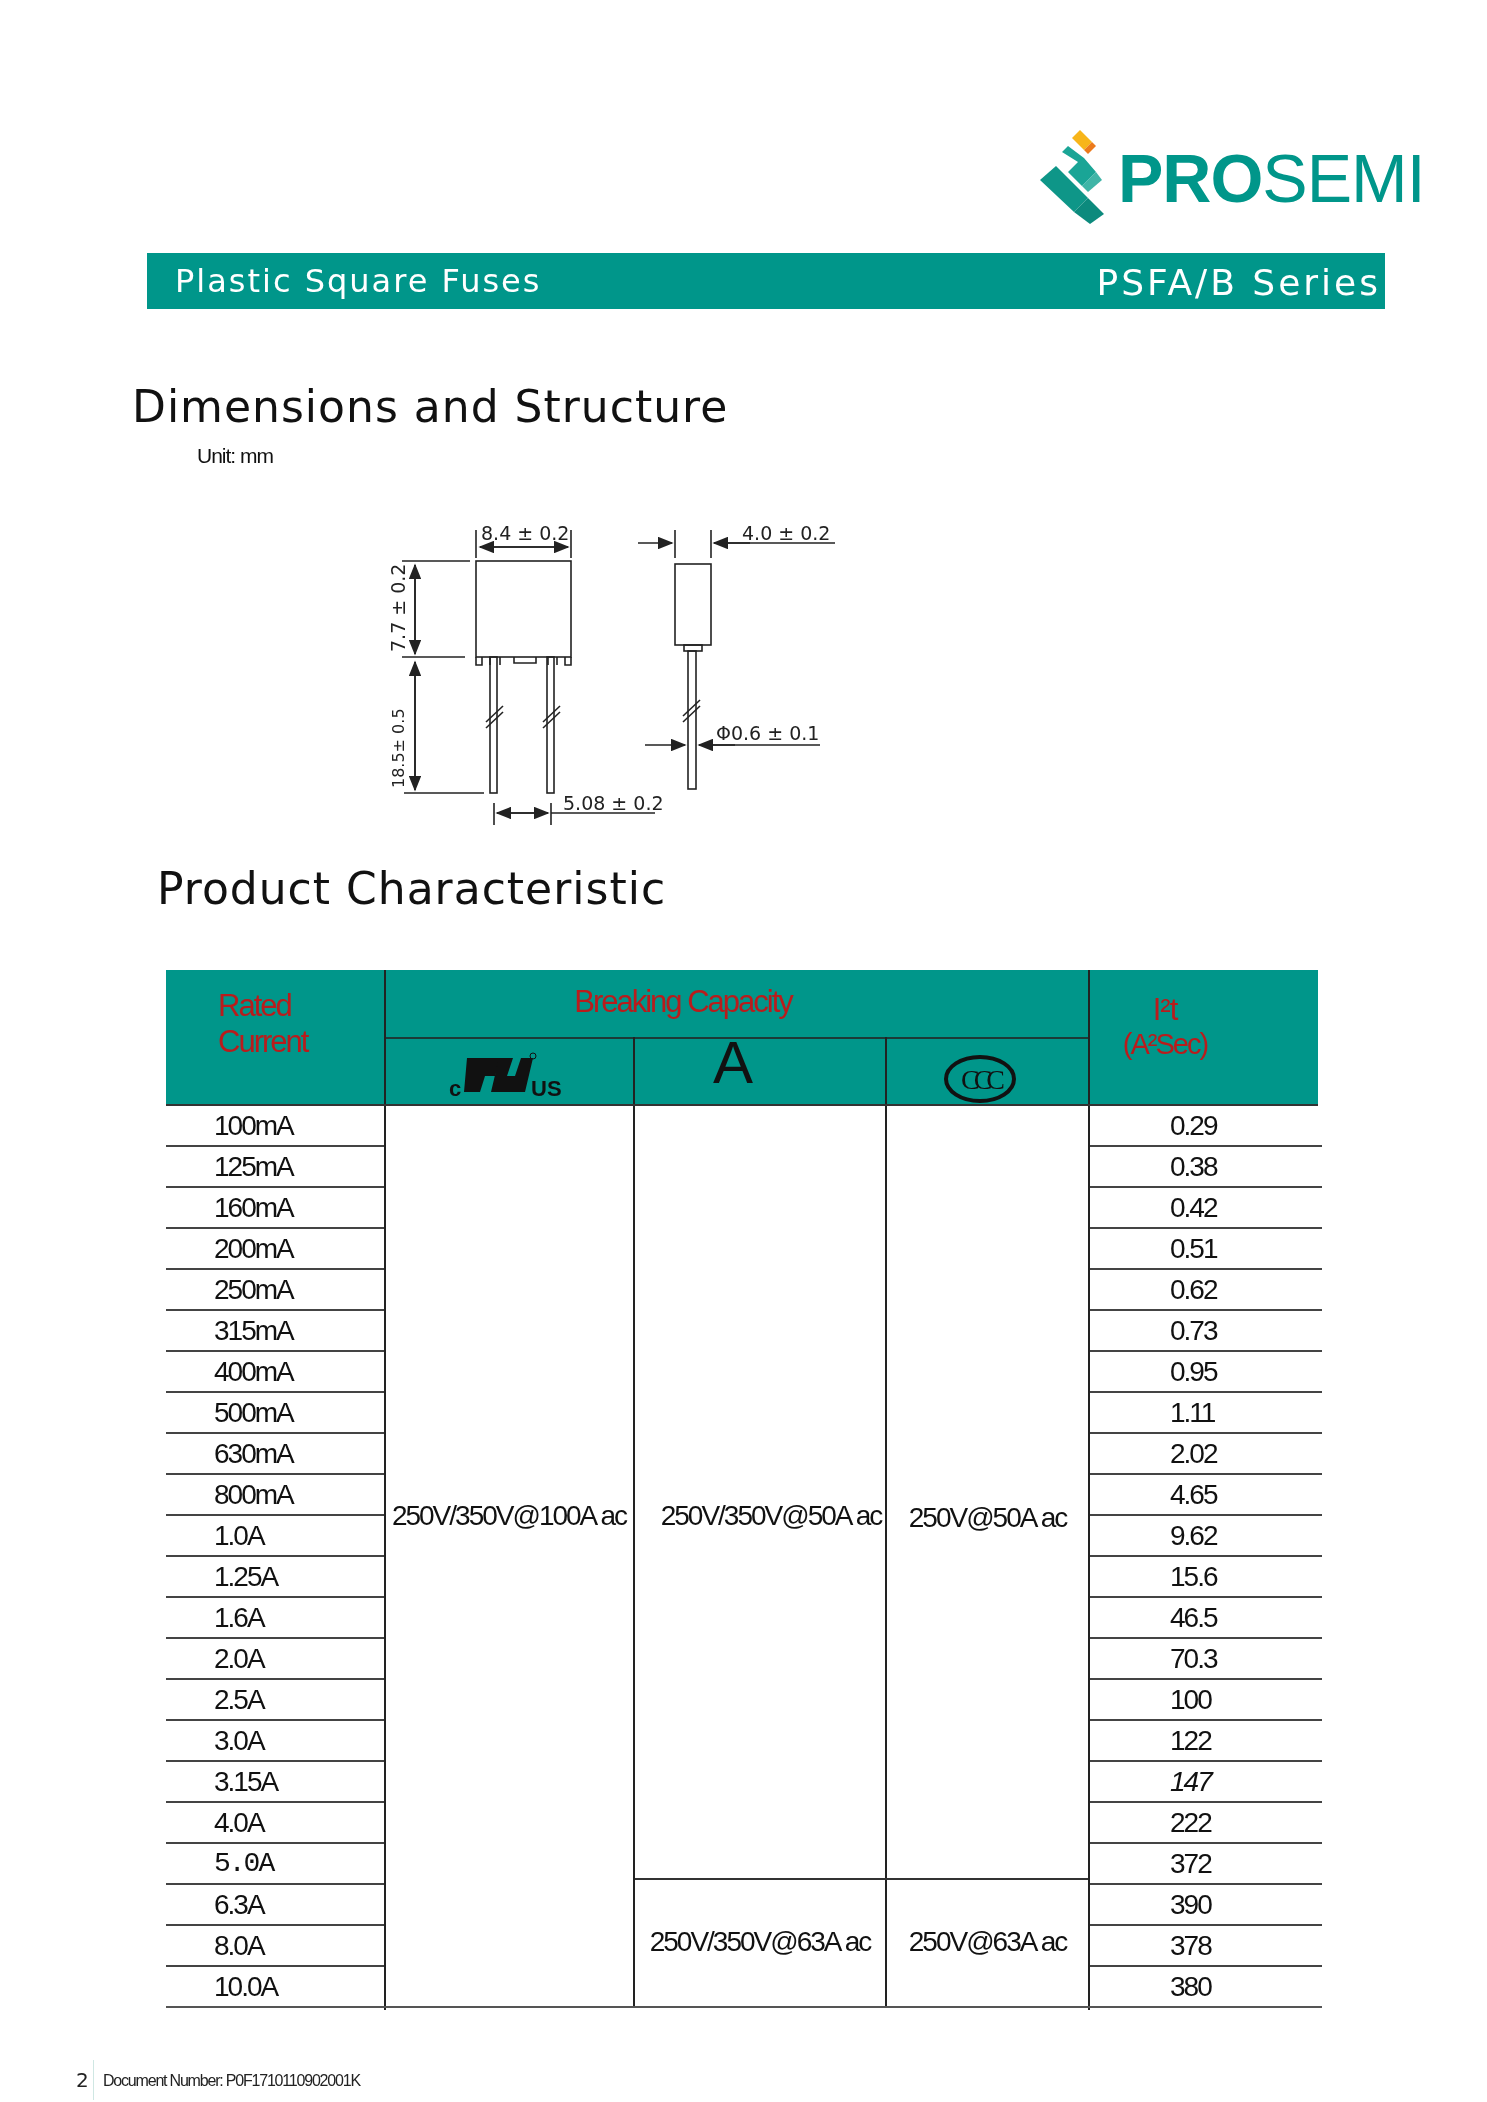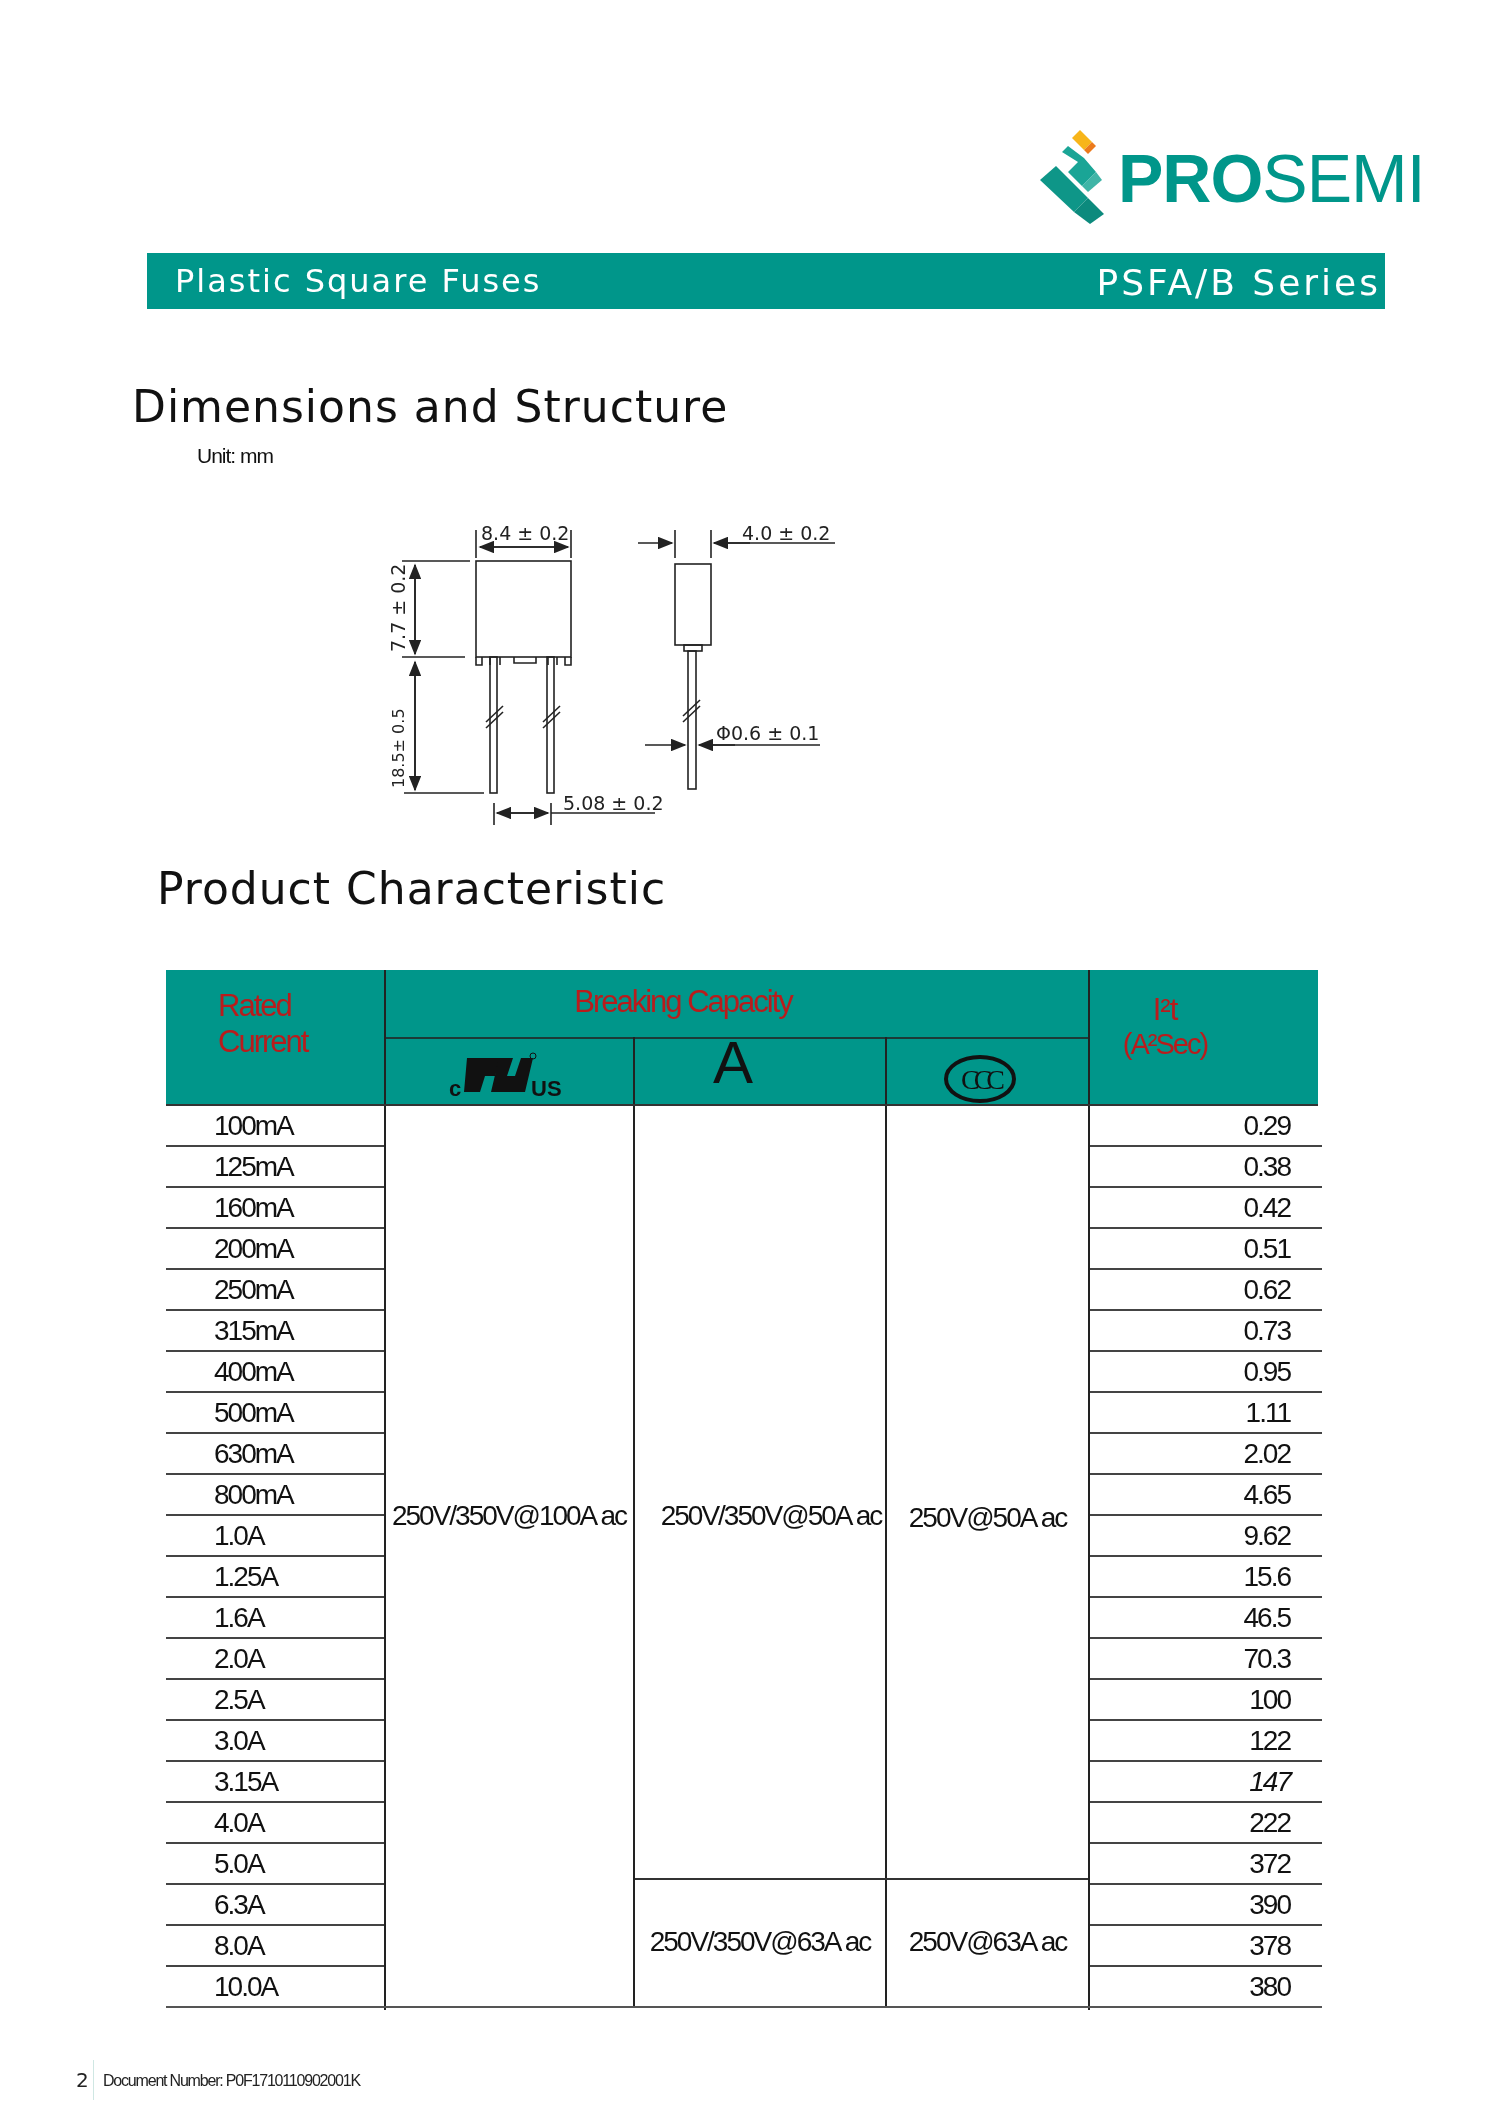--- a/index.html
+++ b/index.html
@@ -31,21 +31,21 @@
   
   .tbl { left:166px; top:970px; width:1156px; }
   .thead { position:absolute; left:0; top:0; width:1152px; height:135px; background:#00968a; }
   .th-text { position:absolute; color:#b91c1c; font-family:"Liberation Sans", sans-serif; letter-spacing:-2px; white-space:nowrap; }
   .vline { position:absolute; width:2px; background:#222; }
   .hline { position:absolute; height:2px; background:#333; }
 
   .cell { position:absolute; font-family:"Liberation Sans", sans-serif; font-size:28px;
           letter-spacing:-2px; color:#111; white-space:nowrap; line-height:40px; }
   .cur { left:48px; width:120px; }
-  .i2t { left:1004px; width:120px; text-align:right; }
+  .i2t { left:1004px; width:120px; text-align:left; }
 
   .merged { position:absolute; font-family:"Liberation Sans", sans-serif; font-size:28px;
             letter-spacing:-2px; color:#111; white-space:nowrap; text-align:center; }
 
   .footer-num { left:76px; top:2068px; font-size:20px; color:#222; }
   .footer-bar { left:93px; top:2060px; width:1px; height:40px; background:#cfe7e3; }
   .footer-doc { left:103px; top:2072px; font-size:16px; letter-spacing:-1.2px; color:#222;
                 font-family:"Liberation Sans", sans-serif; white-space:nowrap; }
 </style>
 </head>
@@ -237,21 +237,21 @@
       <div class="hline" style="left: 0px; width: 218px; top: 790px; background: rgb(68, 68, 68);"></div>
       <div class="hline" style="left: 924px; width: 232px; top: 790px; background: rgb(68, 68, 68);"></div>
       <div class="cell cur" style="top: 792px;">3.15A</div>
       <div class="cell i2t" style="top: 792px; font-style: italic;">147</div>
       <div class="hline" style="left: 0px; width: 218px; top: 831px; background: rgb(68, 68, 68);"></div>
       <div class="hline" style="left: 924px; width: 232px; top: 831px; background: rgb(68, 68, 68);"></div>
       <div class="cell cur" style="top: 833px;">4.0A</div>
       <div class="cell i2t" style="top: 833px;">222</div>
       <div class="hline" style="left: 0px; width: 218px; top: 872px; background: rgb(68, 68, 68);"></div>
       <div class="hline" style="left: 924px; width: 232px; top: 872px; background: rgb(68, 68, 68);"></div>
-      <div class="cell cur" style="top: 874px;">5.0A</div>
+      <div class="cell cur" style="top: 874px; font-family: Liberation Mono, monospace;">5.0A</div>
       <div class="cell i2t" style="top: 874px;">372</div>
       <div class="hline" style="left: 0px; width: 218px; top: 913px; background: rgb(68, 68, 68);"></div>
       <div class="hline" style="left: 924px; width: 232px; top: 913px; background: rgb(68, 68, 68);"></div>
       <div class="cell cur" style="top: 915px;">6.3A</div>
       <div class="cell i2t" style="top: 915px;">390</div>
       <div class="hline" style="left: 0px; width: 218px; top: 954px; background: rgb(68, 68, 68);"></div>
       <div class="hline" style="left: 924px; width: 232px; top: 954px; background: rgb(68, 68, 68);"></div>
       <div class="cell cur" style="top: 956px;">8.0A</div>
       <div class="cell i2t" style="top: 956px;">378</div>
       <div class="hline" style="left: 0px; width: 218px; top: 995px; background: rgb(68, 68, 68);"></div>

